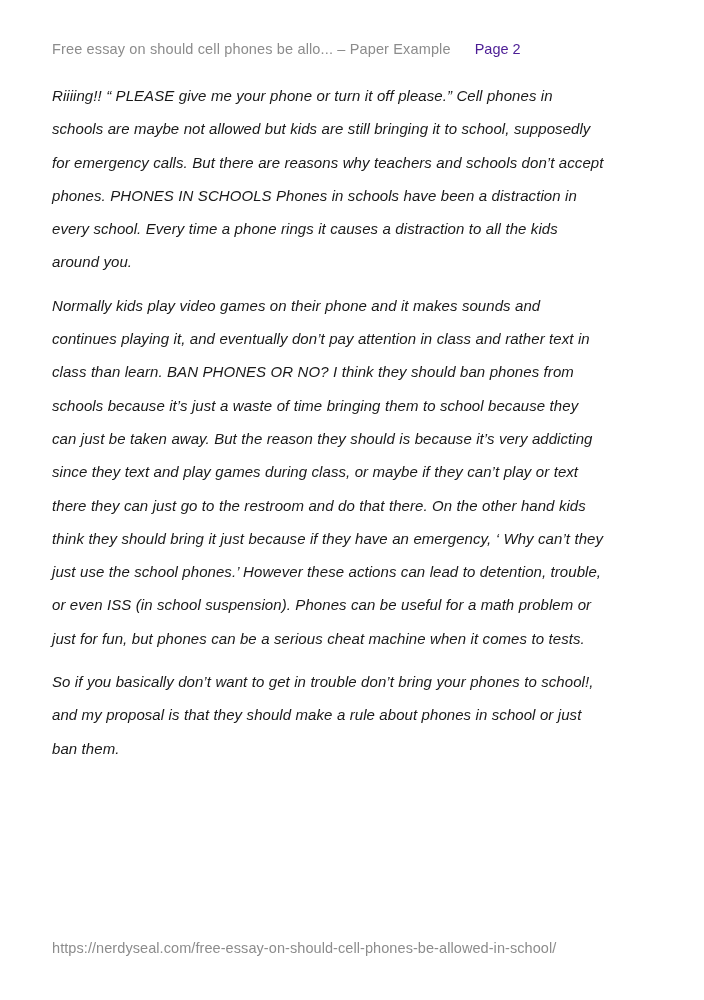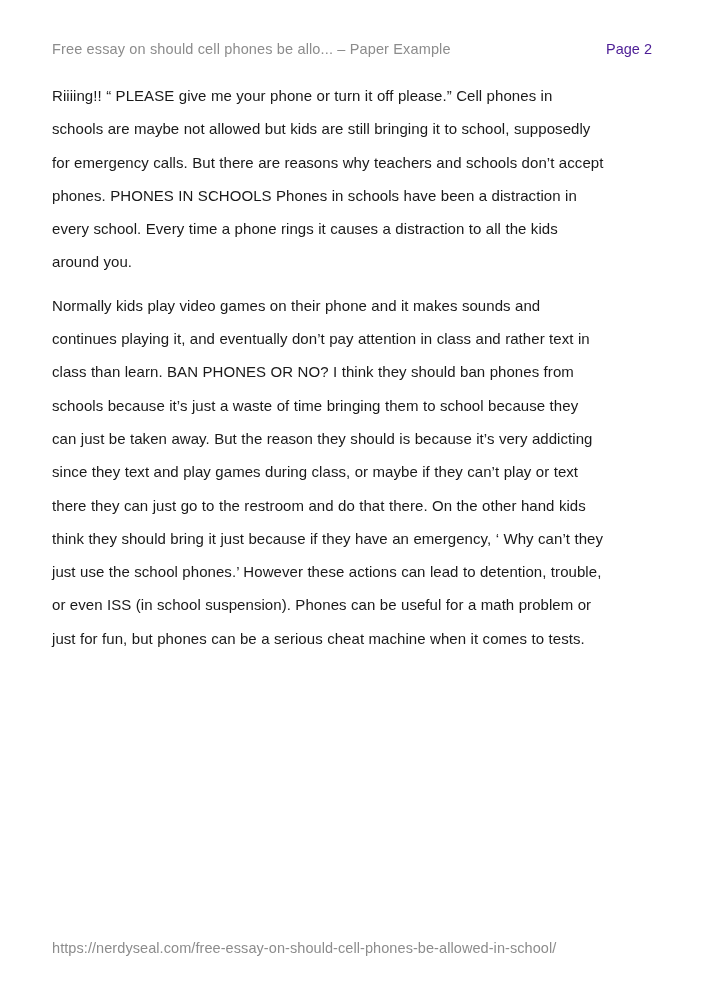--- a/index.html
+++ b/index.html
@@ -21,21 +21,21 @@
     height: 1000px;
     box-sizing: border-box;
     padding: 0 51px;
     display: flex;
     flex-direction: column;
   }
   
   .page-header {
     display: flex;
     align-items: baseline;
-    justify-content: space-between;
+    justify-content: flex-start;
     padding-top: 39px;
     padding-left: 1px;
     padding-right: 1px;
     margin-bottom: 20px;
   }
   .header-title {
     font-size: 14.5px;
     line-height: 20px;
     color: #8c8c8c;
     letter-spacing: 0.01em;
@@ -58,20 +58,21 @@
     max-width: 552px;
   }
   .essay-paragraph {
     font-size: 15px;
     line-height: 33.3px;
     color: #191919;
     margin: 0 0 10px 0;
     text-align: left;
     letter-spacing: 0.004em;
     word-spacing: 0.012em;
+    font-style: italic;
   }
   .essay-paragraph:last-child {
     margin-bottom: 0;
   }
   .spacer {
     flex: 1 1 auto;
   }
   
   .page-footer {
     padding-left: 1px;
@@ -93,20 +94,21 @@
 <div class="page">
 
   <div class="page-header">
     <div class="header-title">Free essay on should cell phones be allo... – Paper Example</div>
     <div class="header-page-number">Page 2</div>
   </div>
 
   <div class="essay-body">
     <p class="essay-paragraph">Riiiing!! “ PLEASE give me your phone or turn it off please.” Cell phones in schools are maybe not allowed but kids are still bringing it to school, supposedly for emergency calls. But there are reasons why teachers and schools don’t accept phones. PHONES IN SCHOOLS Phones in schools have been a distraction in every school. Every time a phone rings it causes a distraction to all the kids around you.</p>
     <p class="essay-paragraph">Normally kids play video games on their phone and it makes sounds and continues playing it, and eventually don’t pay attention in class and rather text in class than learn. BAN PHONES OR NO? I think they should ban phones from schools because it’s just a waste of time bringing them to school because they can just be taken away. But the reason they should is because it’s very addicting since they text and play games during class, or maybe if they can’t play or text there they can just go to the restroom and do that there. On the other hand kids think they should bring it just because if they have an emergency, ‘ Why can’t they just use the school phones.’ However these actions can lead to detention, trouble, or even ISS (in school suspension). Phones can be useful for a math problem or just for fun, but phones can be a serious cheat machine when it comes to tests.</p>
+    <p class="essay-paragraph">So if you basically don’t want to get in trouble don’t bring your phones to school!, and my proposal is that they should make a rule about phones in school or just ban them.</p>
   </div>
 
   <div class="spacer"></div>
 
   <div class="page-footer">
     <span class="footer-url">https://nerdyseal.com/free-essay-on-should-cell-phones-be-allowed-in-school/</span>
   </div>
 
 </div>
 

